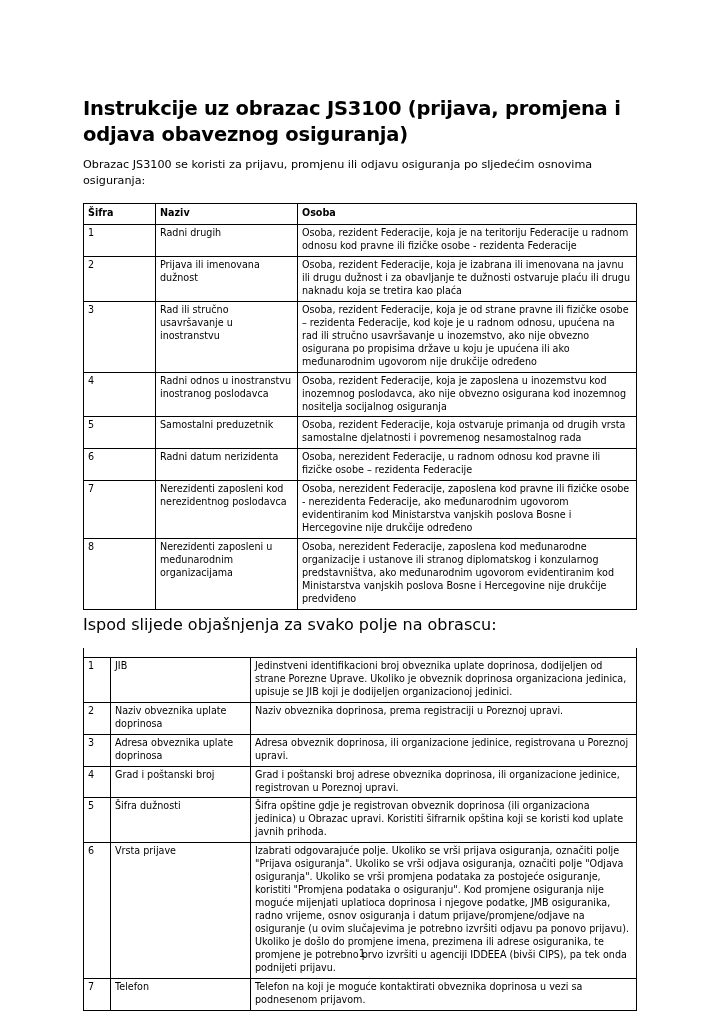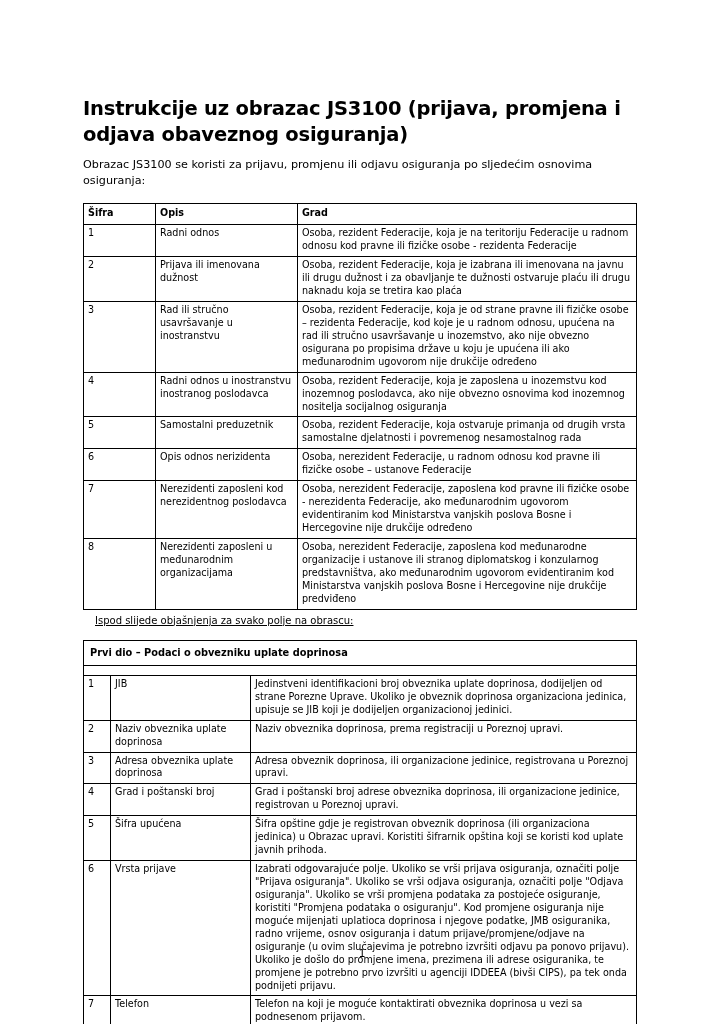--- a/index.html
+++ b/index.html
@@ -34,24 +34,23 @@
     line-height: 1.33;
     margin: 0 0 9px 0;
     letter-spacing: -0.2px;
   }
   p.intro {
     font-size: 11.2px;
     line-height: 1.45;
     margin: 0 0 14px 0;
   }
   p.mid-note {
-    font-size: 10px;
+    font-size: 16px;
     line-height: 1.4;
-    margin: 4px 0 12px 12px;
-    text-decoration: underline;
+    margin: 4px 0 12px 0;
   }
   table {
     border-collapse: collapse;
     width: 553px;
     table-layout: fixed;
   }
   table.codes td, table.codes th,
   table.fields td, table.fields th {
     border: 1px solid #000000;
     vertical-align: top;
@@ -108,54 +107,54 @@
 
     <table class="codes">
       <colgroup>
         <col class="c-code">
           <col class="c-name">
           <col class="c-desc">
       </colgroup>
       <thead>
         <tr>
           <th>Šifra</th>
-          <th>Opis</th>
-          <th>Grad</th>
+          <th>Naziv</th>
+          <th>Osoba</th>
         </tr>
       </thead>
       <tbody>
         <tr>
           <td>1</td>
-          <td>Radni odnos</td>
+          <td>Radni drugih</td>
           <td>Osoba, rezident Federacije, koja je na teritoriju Federacije u radnom odnosu kod pravne ili fizičke osobe - rezidenta Federacije</td>
         </tr>
         <tr>
           <td>2</td>
           <td>Prijava ili imenovana dužnost</td>
           <td>Osoba, rezident Federacije, koja je izabrana ili imenovana na javnu ili drugu dužnost i za obavljanje te dužnosti ostvaruje plaću ili drugu naknadu koja se tretira kao plaća</td>
         </tr>
         <tr>
           <td>3</td>
           <td>Rad ili stručno usavršavanje u inostranstvu</td>
           <td>Osoba, rezident Federacije, koja je od strane pravne ili fizičke osobe – rezidenta Federacije, kod koje je u radnom odnosu, upućena na rad ili stručno usavršavanje u inozemstvo, ako nije obvezno osigurana po propisima države u koju je upućena ili ako međunarodnim ugovorom nije drukčije određeno</td>
         </tr>
         <tr>
           <td>4</td>
           <td>Radni odnos u inostranstvu inostranog poslodavca</td>
-          <td>Osoba, rezident Federacije, koja je zaposlena u inozemstvu kod inozemnog poslodavca, ako nije obvezno osnovima kod inozemnog nositelja socijalnog osiguranja</td>
+          <td>Osoba, rezident Federacije, koja je zaposlena u inozemstvu kod inozemnog poslodavca, ako nije obvezno osigurana kod inozemnog nositelja socijalnog osiguranja</td>
         </tr>
         <tr>
           <td>5</td>
           <td>Samostalni preduzetnik</td>
           <td>Osoba, rezident Federacije, koja ostvaruje primanja od drugih vrsta samostalne djelatnosti i povremenog nesamostalnog rada</td>
         </tr>
         <tr>
           <td>6</td>
-          <td>Opis odnos nerizidenta</td>
-          <td>Osoba, nerezident Federacije, u radnom odnosu kod pravne ili fizičke osobe – ustanove Federacije</td>
+          <td>Radni datum nerizidenta</td>
+          <td>Osoba, nerezident Federacije, u radnom odnosu kod pravne ili fizičke osobe – rezidenta Federacije</td>
         </tr>
         <tr>
           <td>7</td>
           <td>Nerezidenti zaposleni kod nerezidentnog poslodavca</td>
           <td>Osoba, nerezident Federacije, zaposlena kod pravne ili fizičke osobe - nerezidenta Federacije, ako međunarodnim ugovorom evidentiranim kod Ministarstva vanjskih poslova Bosne i Hercegovine nije drukčije određeno</td>
         </tr>
         <tr>
           <td>8</td>
           <td>Nerezidenti zaposleni u međunarodnim organizacijama</td>
           <td>Osoba, nerezident Federacije, zaposlena kod međunarodne organizacije i ustanove ili  stranog diplomatskog i konzularnog predstavništva, ako međunarodnim ugovorom evidentiranim kod Ministarstva vanjskih poslova Bosne i Hercegovine nije drukčije predviđeno</td>
@@ -165,23 +164,20 @@
 
     <p class="mid-note">Ispod slijede objašnjenja za svako polje na obrascu:</p>
 
     <table class="fields">
       <colgroup>
         <col class="f-code">
           <col class="f-name">
           <col class="f-desc">
       </colgroup>
       <tbody>
-        <tr>
-          <td class="section-head" colspan="3">Prvi dio – Podaci o obvezniku uplate doprinosa</td>
-        </tr>
         <tr class="spacer">
           <td colspan="3"></td>
         </tr>
         <tr>
           <td>1</td>
           <td>JIB</td>
           <td>Jedinstveni identifikacioni broj obveznika uplate doprinosa, dodijeljen od strane Porezne Uprave. Ukoliko je obveznik doprinosa organizaciona jedinica, upisuje se JIB koji je dodijeljen organizacionoj jedinici.</td>
         </tr>
         <tr>
           <td>2</td>
@@ -193,21 +189,21 @@
           <td>Adresa obveznika uplate doprinosa</td>
           <td>Adresa obveznik doprinosa, ili organizacione jedinice, registrovana u Poreznoj upravi.</td>
         </tr>
         <tr>
           <td>4</td>
           <td>Grad i poštanski broj</td>
           <td>Grad i poštanski broj adrese obveznika doprinosa, ili organizacione jedinice, registrovan u Poreznoj upravi.</td>
         </tr>
         <tr>
           <td>5</td>
-          <td>Šifra upućena</td>
+          <td>Šifra dužnosti</td>
           <td>Šifra opštine gdje je registrovan obveznik doprinosa (ili organizaciona jedinica) u Obrazac upravi. Koristiti šifrarnik opština koji se koristi kod uplate javnih prihoda.</td>
         </tr>
         <tr>
           <td>6</td>
           <td>Vrsta prijave</td>
           <td>Izabrati odgovarajuće polje. Ukoliko se vrši prijava osiguranja, označiti polje "Prijava osiguranja". Ukoliko se vrši odjava osiguranja, označiti polje "Odjava osiguranja". Ukoliko se vrši promjena podataka za postojeće osiguranje, koristiti "Promjena podataka o osiguranju". Kod promjene osiguranja nije moguće mijenjati uplatioca doprinosa i njegove podatke, JMB osiguranika, radno vrijeme, osnov osiguranja i datum prijave/promjene/odjave na osiguranje (u ovim slučajevima je potrebno izvršiti odjavu pa ponovo prijavu). Ukoliko je došlo do promjene imena, prezimena ili adrese osiguranika, te promjene je potrebno prvo izvršiti u agenciji IDDEEA (bivši CIPS), pa tek onda podnijeti prijavu.</td>
         </tr>
         <tr>
           <td>7</td>
           <td>Telefon</td>

